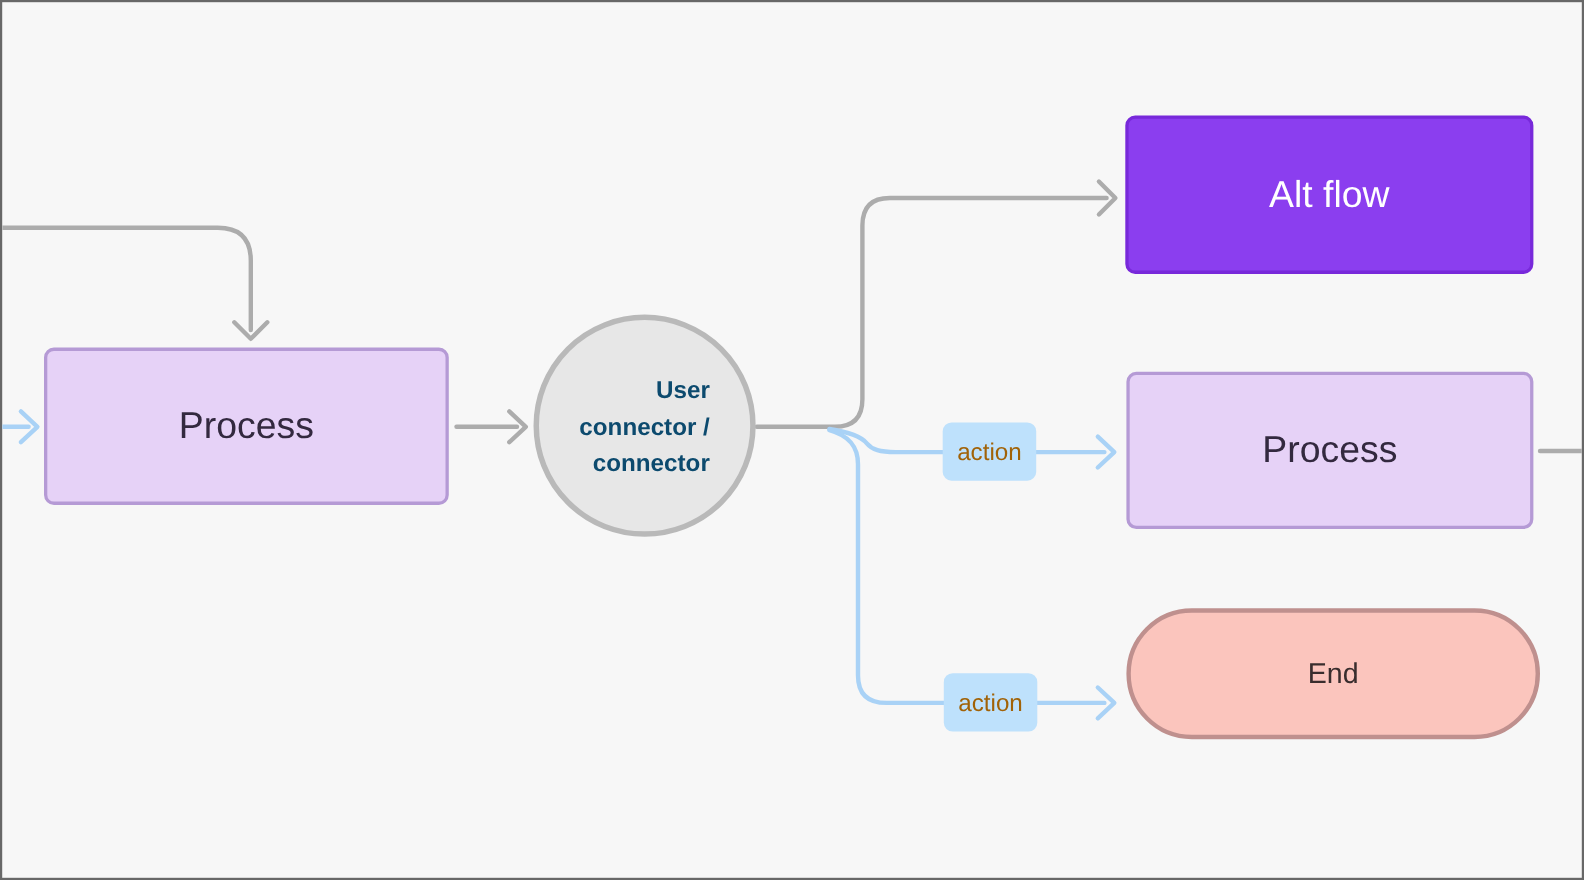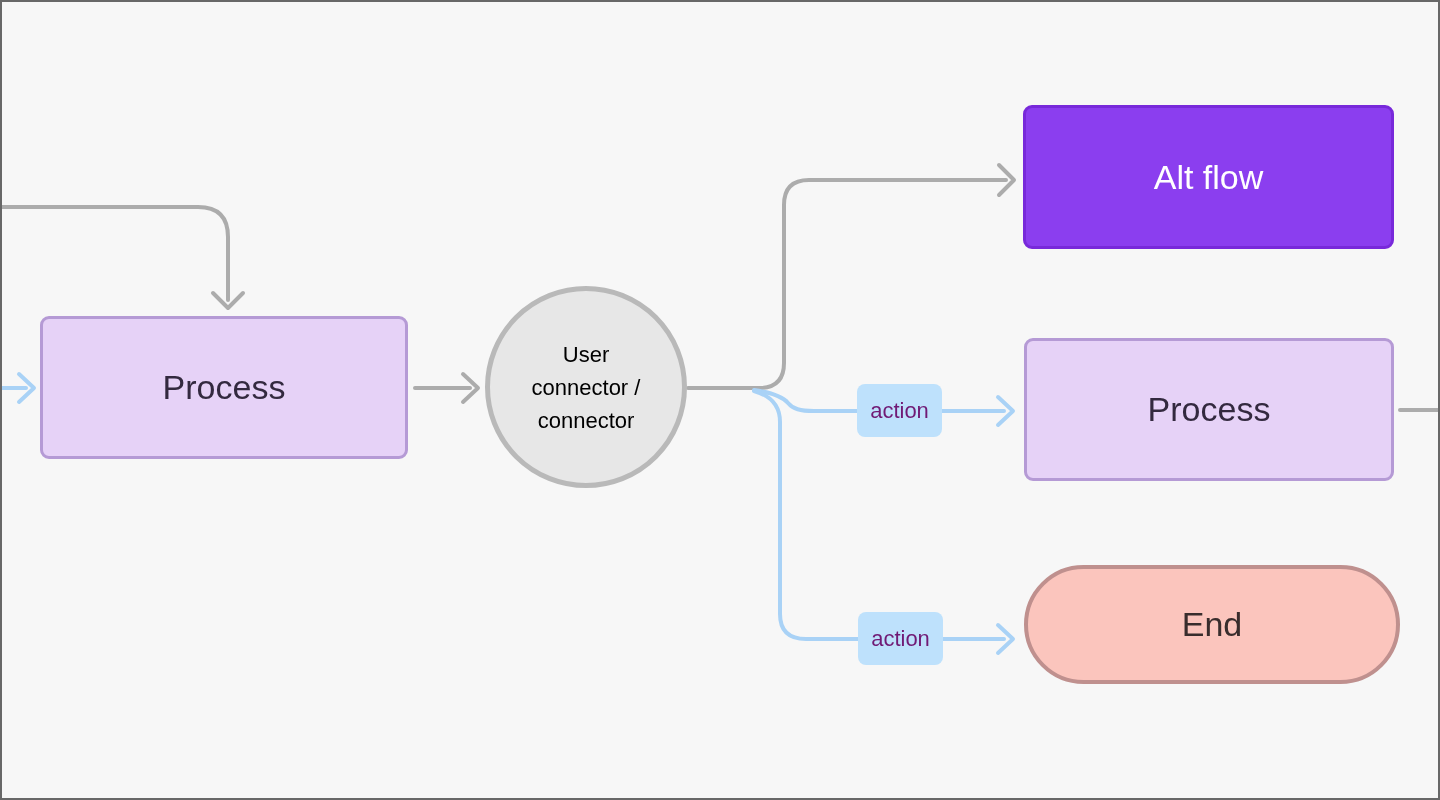--- a/index.html
+++ b/index.html
@@ -14,62 +14,62 @@
   }
   .edges{position:absolute;left:0;top:0;width:1440px;height:800px;}
   .edges path{fill:none;stroke-width:4;stroke-linecap:round;stroke-linejoin:round;}
   .edges path.gray{stroke:#ACACAC;}
   .edges path.blue{stroke:#A9D2F6;}
 
   .node{
     position:absolute;
     box-sizing:border-box;
     display:flex;align-items:center;justify-content:center;
-    text-align:center;
+    text-align:right;
   }
   .node-process{
     background:#E6D2F7;
     border:3px solid #B59AD5;
     border-radius:9px;
     color:#33293F;
     font-size:34px;
   }
   .node-process-left{left:38px;top:314px;width:368px;height:143px;}
   .node-process-right{left:1022px;top:336px;width:370px;height:143px;}
   .node-circle{
     left:483px;top:284px;width:202px;height:202px;
     background:#E7E7E7;
     border:5px solid #B9B9B9;
     border-radius:50%;
-    color:#000000;
-    font-size:22px;line-height:33px;
+    color:#0c4a6e;
+    font-size:22px;line-height:33px;font-weight:bold;
   }
   .node-altflow{
     left:1021px;top:103px;width:371px;height:144px;
     background:#8B3EEF;
     border:3px solid #7829DA;
     border-radius:9px;
     color:#FFFFFF;
     font-size:34px;
   }
   .node-end{
-    left:1022px;top:563px;width:376px;height:119px;
+    left:1022px;top:551px;width:376px;height:119px;
     background:#FBC5BD;
     border:4px solid #BF908E;
     border-radius:60px;
     color:#392D2D;
-    font-size:34px;
+    font-size:26px;
   }
   .edge-label{
     position:absolute;
     box-sizing:border-box;
     display:flex;align-items:center;justify-content:center;
     background:#BEE1FC;
     border-radius:8px;
-    color:#701a75;
+    color:#a16207;
     font-size:22px;
   }
   .edge-label-mid{left:855px;top:382px;width:85px;height:53px;}
   .edge-label-bottom{left:856px;top:610px;width:85px;height:53px;}
   .lbl{display:block;}
 </style>
 </head>
 <body>
 
 <div class="stage">

